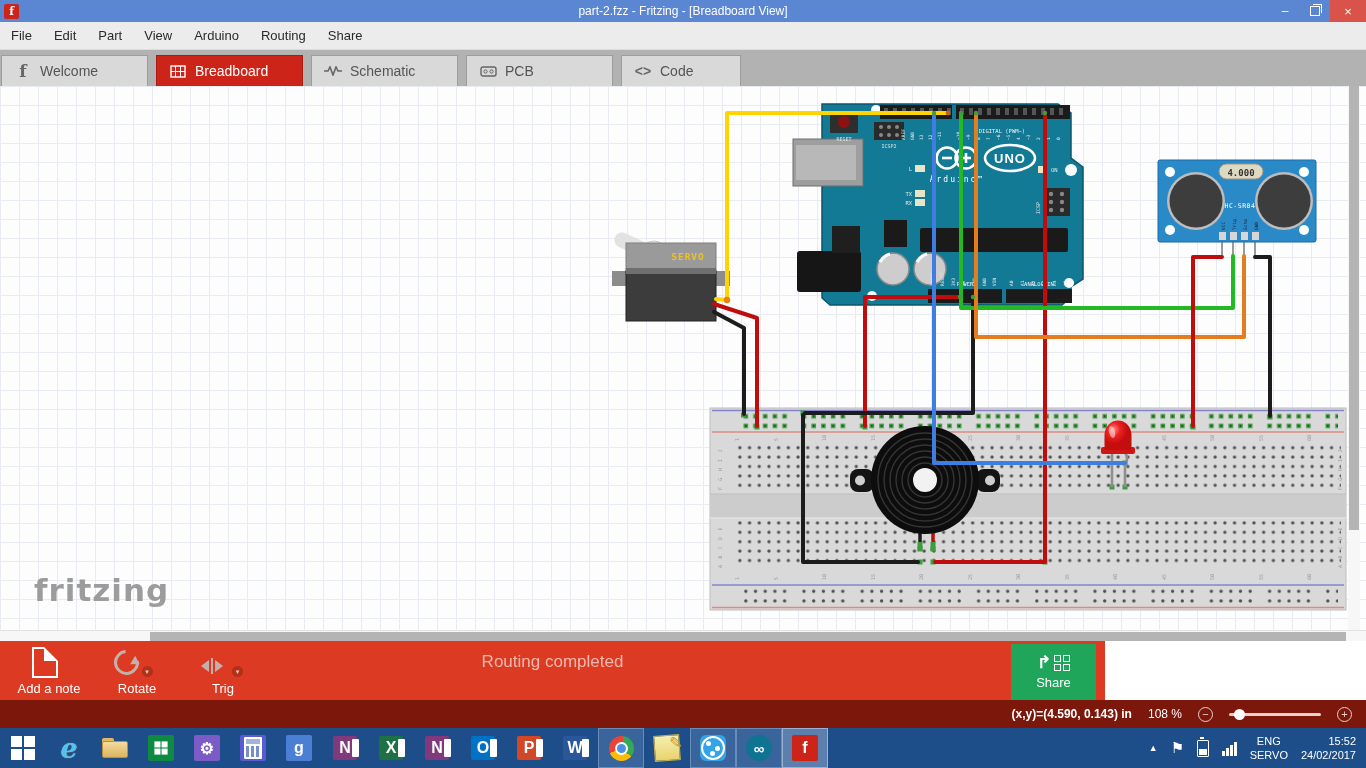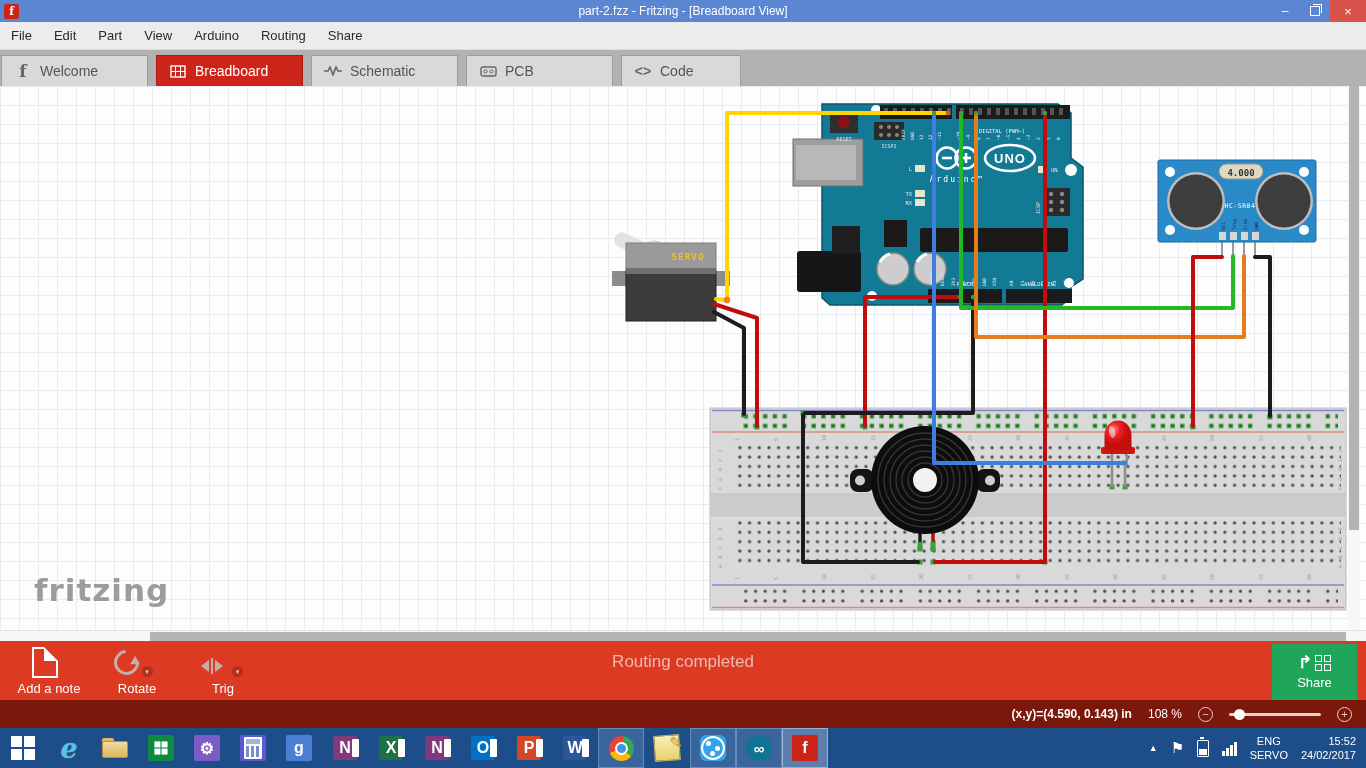--- a/index.html
+++ b/index.html
@@ -44,21 +44,21 @@
     background-size:19px 19px;}
   .canvas svg{position:absolute;left:0;top:0;}
   .watermark{position:absolute;left:34px;top:486px;font-size:31px;font-weight:bold;color:#9c9c9c;
     letter-spacing:1px;font-family:"DejaVu Sans",sans-serif;}
   .hscroll{position:absolute;left:0;bottom:0;width:1366px;height:11px;background:#f7f7f7;border-top:1px solid #e2e2e2;box-sizing:border-box;}
   .hscroll .thumb{position:absolute;left:150px;top:1px;width:1196px;height:9px;background:#b4b4b4;}
   .vscroll{position:absolute;right:6px;top:0;width:12px;height:544px;background:#f7f7f7;}
   .vscroll .thumb{position:absolute;left:1px;top:0;width:10px;height:444px;background:#b4b4b4;}
 
   
-  .toolbar{position:absolute;left:0;top:641px;width:1366px;height:59px;background:#dc3a22;}
+  .toolbar{position:absolute;left:0;top:641px;width:1105px;height:59px;background:#dc3a22;}
   .tbtn{position:absolute;top:4px;width:90px;text-align:center;color:#fff;font-size:13px;}
   .tbtn .ic{height:34px;display:flex;align-items:center;justify-content:center;gap:3px;}
   .tbtn .lbl{margin-top:2px;padding-left:8px;}
   .note-ic{width:22px;height:27px;border:2px solid #fff;position:relative;background:transparent;}
   .note-ic::after{content:"";position:absolute;right:-2px;top:-2px;border:7px solid #dc3a22;border-left-color:#fff;border-bottom-color:#fff;}
   .rot-ic{width:19px;height:19px;border:3px solid #c4b0aa;border-top-color:transparent;border-radius:50%;position:relative;transform:rotate(40deg);}
   .rot-ic::after{content:"";position:absolute;right:-5px;top:-4px;border:5px solid transparent;border-bottom:8px solid #c4b0aa;transform:rotate(80deg);}
   .flip-ic{display:flex;align-items:center;gap:2px;position:relative;padding-top:8px;}
   .flip-ic .t1{border:6px solid transparent;border-right:8px solid #c4b0aa;}
   .flip-ic .t2{border:6px solid transparent;border-left:8px solid #c4b0aa;}

